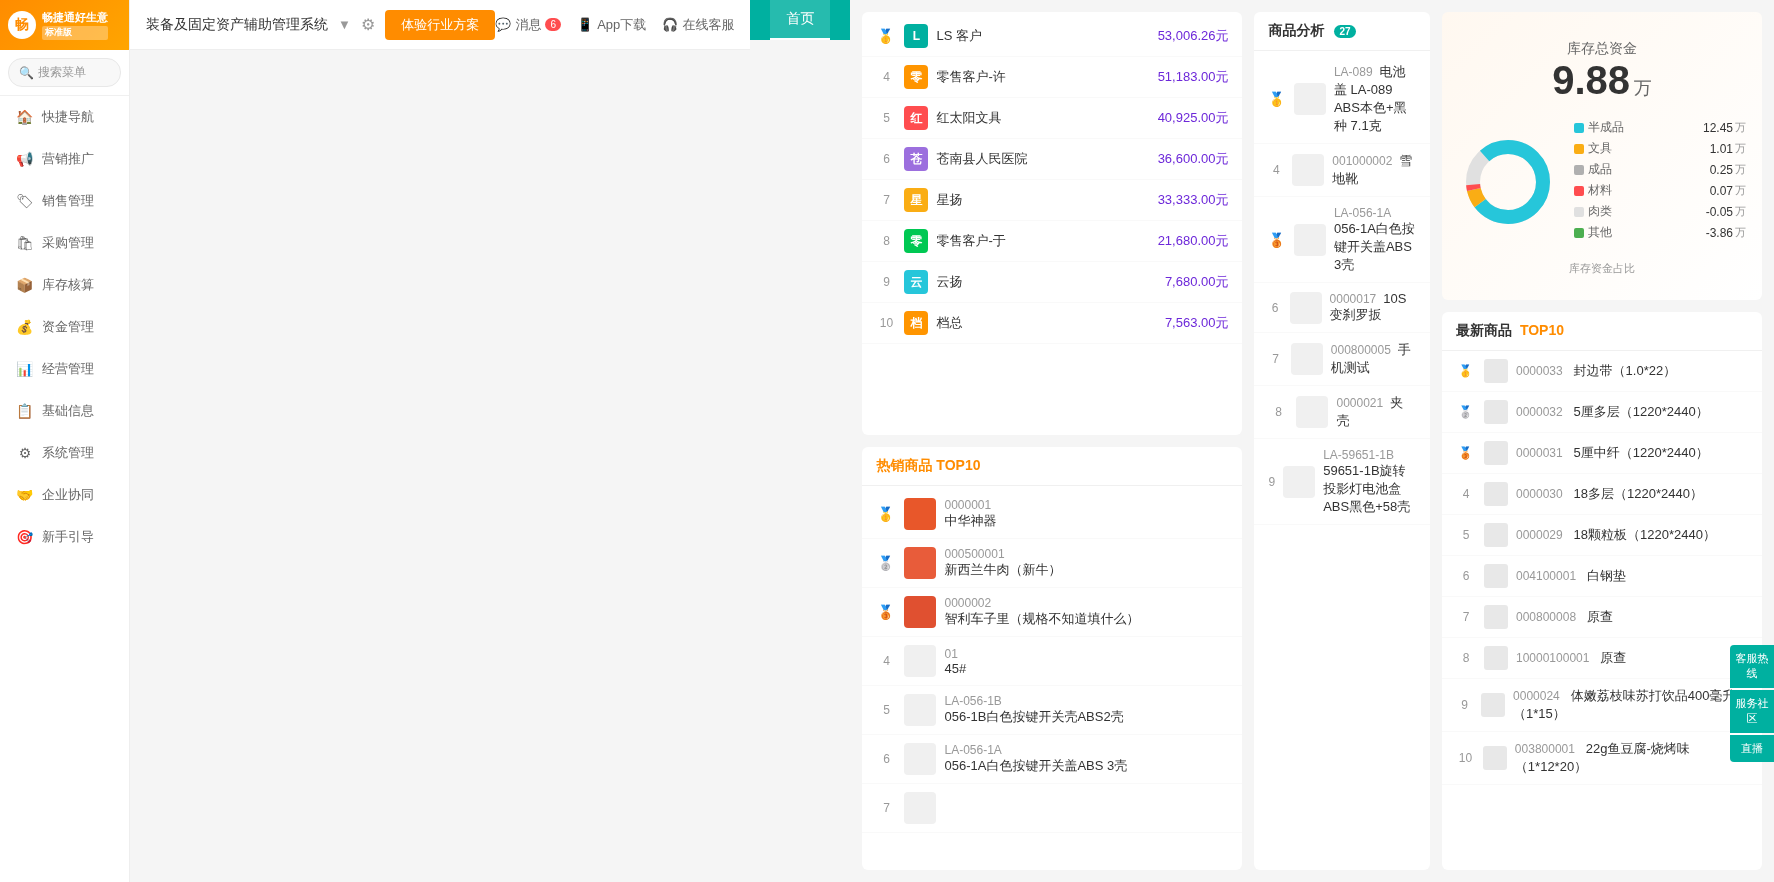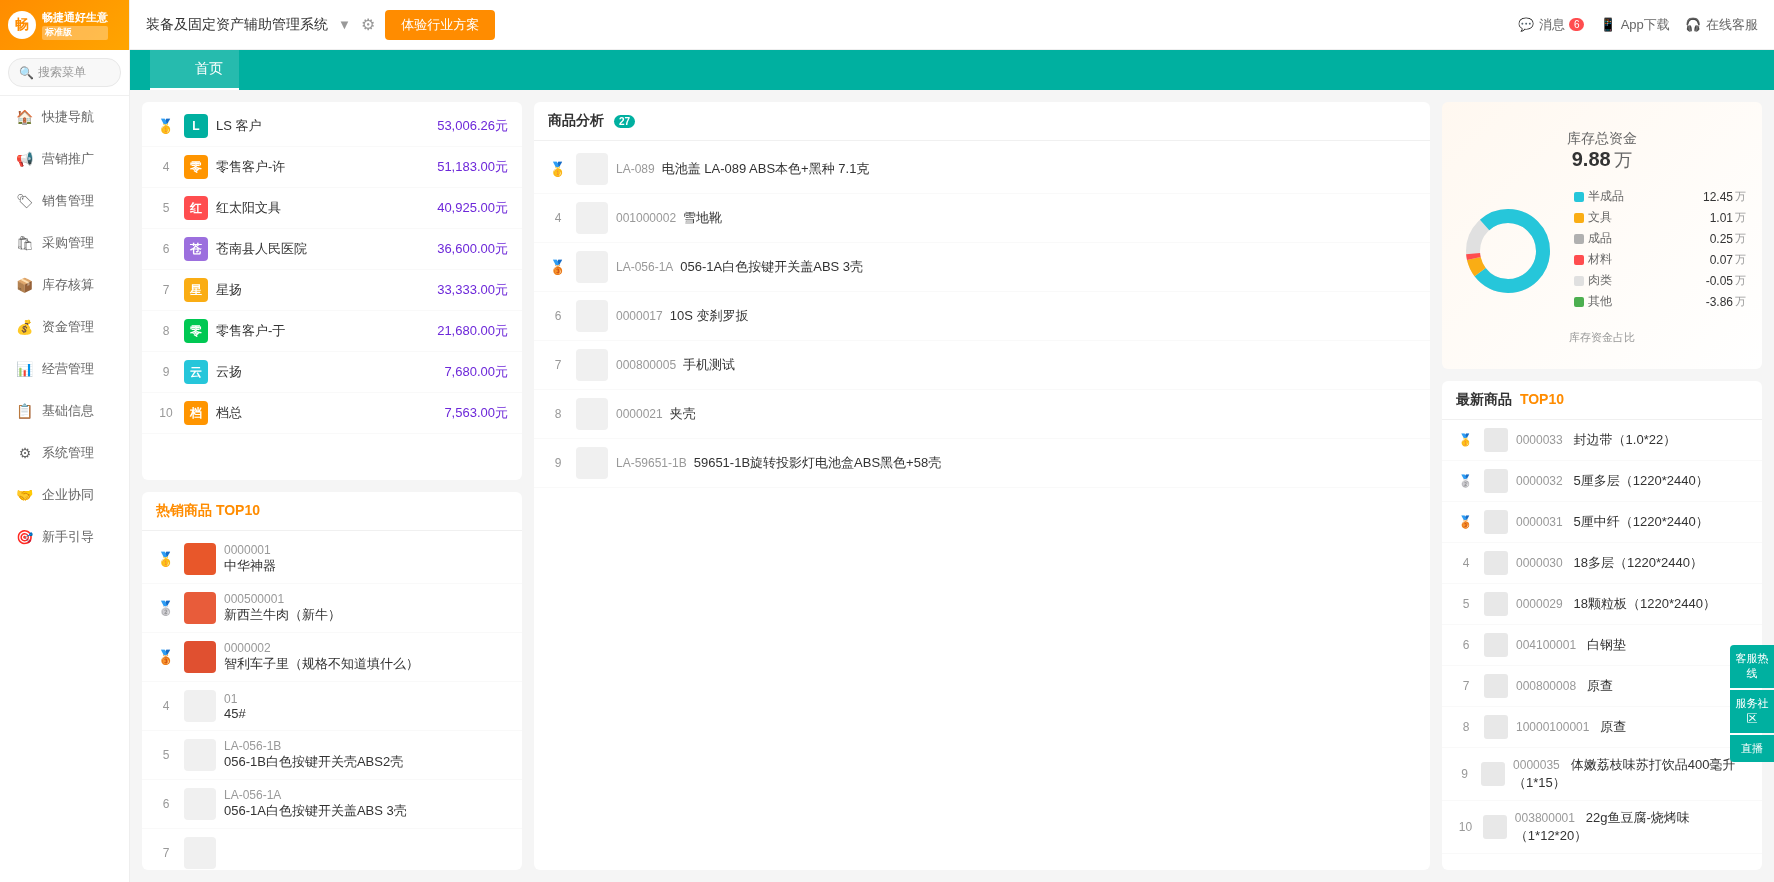--- a/index.html
+++ b/index.html
@@ -55,21 +55,21 @@
       display: flex; align-items: center; gap: 8px;
       padding: 12px 16px;
       cursor: pointer;
       color: #666;
       font-size: 13px;
       transition: background 0.2s;
     }
     .sidebar-item-icon { width: 18px; text-align: center; font-size: 14px; }
 
     
-    .main { flex: 1; display: flex; flex-direction: column; overflow: hidden; }
+    .main { flex: 1; display: flex; flex-direction: row; overflow: hidden; }
 
     
     .topbar {
       background: white;
       padding: 0 16px;
       height: 50px;
       display: flex; align-items: center; justify-content: space-between;
       border-bottom: 1px solid #eee;
       flex-shrink: 0;
     }
@@ -92,21 +92,21 @@
       padding: 0 20px;
       height: 40px;
       display: flex; align-items: center;
       flex-shrink: 0;
     }
     .page-nav-item {
       color: white; font-size: 14px; padding: 0 16px;
       height: 40px; display: flex; align-items: center;
       cursor: pointer; border-bottom: 2px solid transparent;
     }
-    .page-nav-item.active { background: rgba(255,255,255,0.15); border-bottom-color: white; padding-left: 45px; }
+    .page-nav-item.active { background: rgba(255,255,255,0.15); border-bottom-color: white; }
 
     
     .content { flex: 1; overflow: hidden; display: flex; gap: 0; padding: 12px; }
 
     .content-col { display: flex; flex-direction: column; gap: 12px; }
     .col-left { width: 380px; flex-shrink: 0; }
     .col-mid { flex: 1; min-width: 0; }
     .col-right { width: 320px; flex-shrink: 0; }
 
     .card {
@@ -514,21 +514,21 @@
         </div>
       </div>
     </div>
 
     <div class="content-col col-right">
 
       <div class="card inventory-card">
         <div style="text-align:center;padding:12px 0 4px;">
           <span style="font-size:14px;color:#666;">库存总资金</span>
           <div>
-            <span style="font-size:20px;font-weight:bold;color:#333;">9.88</span>
+            <span style="font-size:40px;font-weight:bold;color:#333;">9.88</span>
             <span style="font-size:18px;color:#666;">万</span>
           </div>
         </div>
 
         <div class="donut-section">
 
           <div class="donut-chart">
             <svg width="100" height="100" viewBox="0 0 100 100">
 
               <circle cx="50" cy="50" r="35" fill="none" stroke="#e0e0e0" stroke-width="14"></circle>
@@ -660,21 +660,21 @@
             <div>
               <span class="product-code">10000100001</span>
               <span>&nbsp;</span>
               <span class="product-name">原查</span>
             </div>
           </div>
           <div class="new-product-item">
             <span class="new-product-num">9</span>
             <div class="new-product-thumb"></div>
             <div>
-              <span class="product-code">0000035</span>
+              <span class="product-code">0000024</span>
               <span>&nbsp;</span>
               <span class="product-name">体嫩荔枝味苏打饮品400毫升（1*15）</span>
             </div>
           </div>
           <div class="new-product-item">
             <span class="new-product-num">10</span>
             <div class="new-product-thumb"></div>
             <div>
               <span class="product-code">003800001</span>
               <span>&nbsp;</span>

